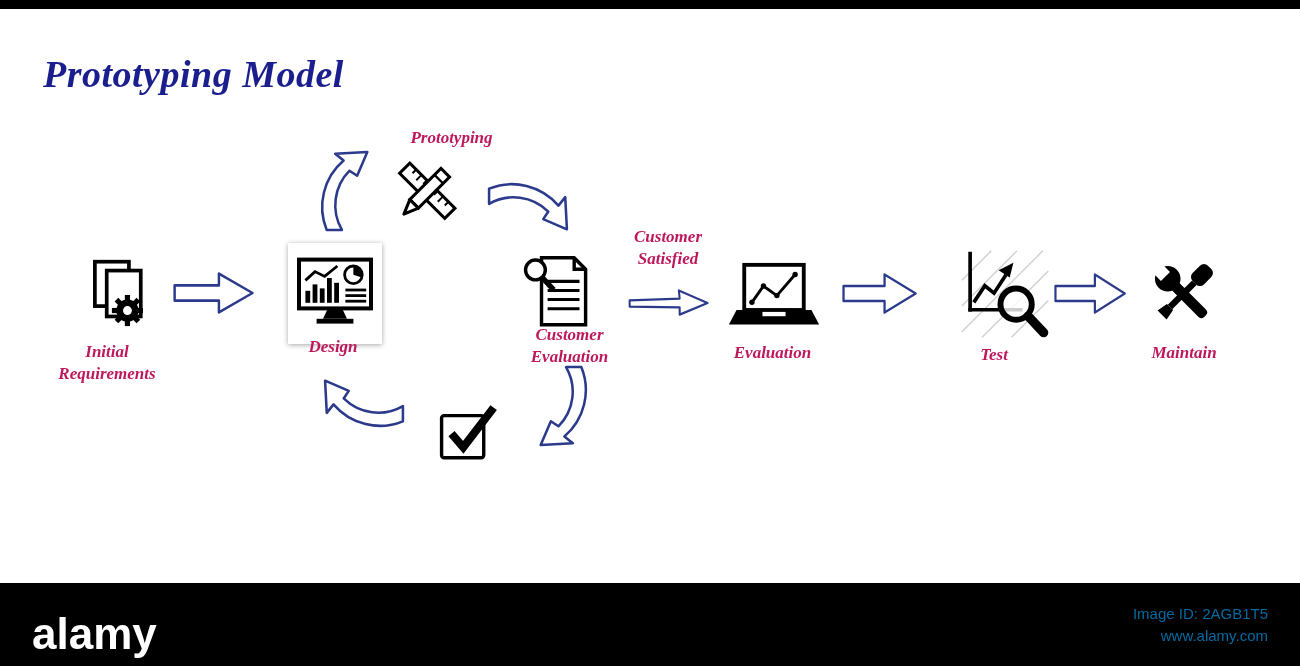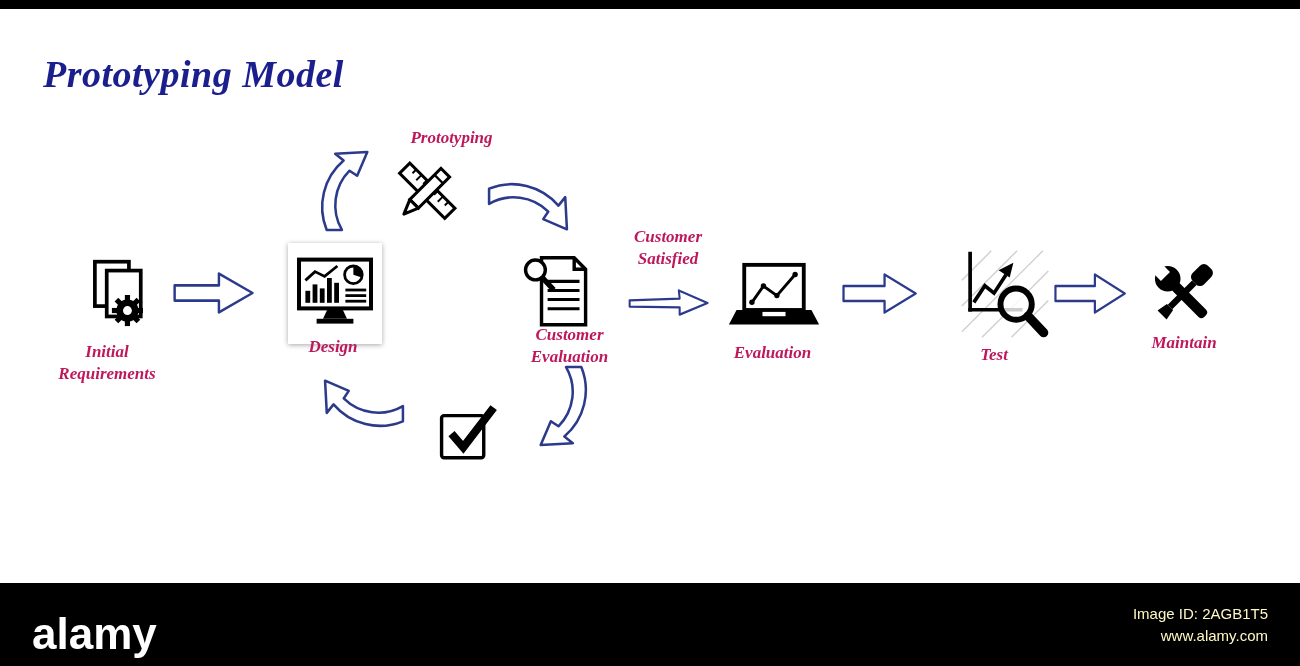--- a/index.html
+++ b/index.html
@@ -32,21 +32,21 @@
 
   .arrow { position: absolute; transform-origin: center center; }
   .arrow svg { width: 100%; height: 100%; display: block; overflow: visible; }
 
   .bottom-bar {
     position: absolute; left: 0; bottom: 0; width: 100%; height: 83px; background: #000000;
     display: flex; align-items: center; justify-content: space-between;
     padding: 0 32px; box-sizing: border-box;
   }
   .brand { color: #ffffff; font-weight: bold; font-size: 44px; letter-spacing: 0; font-family: "Liberation Sans", sans-serif; margin-top: 18px; }
-  .img-info { color: #fef9c3; text-align: right; font-size: 15px; line-height: 22px; font-family: "Liberation Sans", sans-serif; }
+  .img-info { color: #0369a1; text-align: right; font-size: 15px; line-height: 22px; font-family: "Liberation Sans", sans-serif; }
 </style>
 </head>
 <body>
 
 <div class="canvas">
 
   <div class="letterbox-top"></div>
 
   <h1 class="title">Prototyping Model</h1>
 
@@ -193,21 +193,21 @@
         <rect x="42" y="-2" width="16" height="21" fill="#fff"></rect>
         <rect x="43.5" y="34" width="13" height="55" rx="5" fill="#000"></rect>
       </g>
       <g transform="rotate(45 50 50)">
         <rect x="40" y="3" width="20" height="27" rx="7" fill="#000"></rect>
         <rect x="46" y="30" width="8" height="43" fill="#000"></rect>
         <polygon points="44.5,73 55.5,73 58,87 42,87" fill="#000"></polygon>
       </g>
     </svg>
   </div>
-  <div class="node-label" style="left:1138px; top:332px; width:92px;">
+  <div class="node-label" style="left:1138px; top:342px; width:92px;">
     <span class="lbl-line">Maintain</span>
   </div>
 
   <div class="arrow" style="left:173px; top:271px; width:82px; height:44px;">
     <svg viewBox="0 0 100 52" preserveAspectRatio="none">
       <polygon points="2,17 56,17 56,3 97,26 56,49 56,35 2,35" fill="#fff" stroke="#2c3a8c" stroke-width="3" stroke-linejoin="round"></polygon>
     </svg>
   </div>
 
   <div class="arrow" style="left:313px; top:147px; width:68px; height:88px;">

